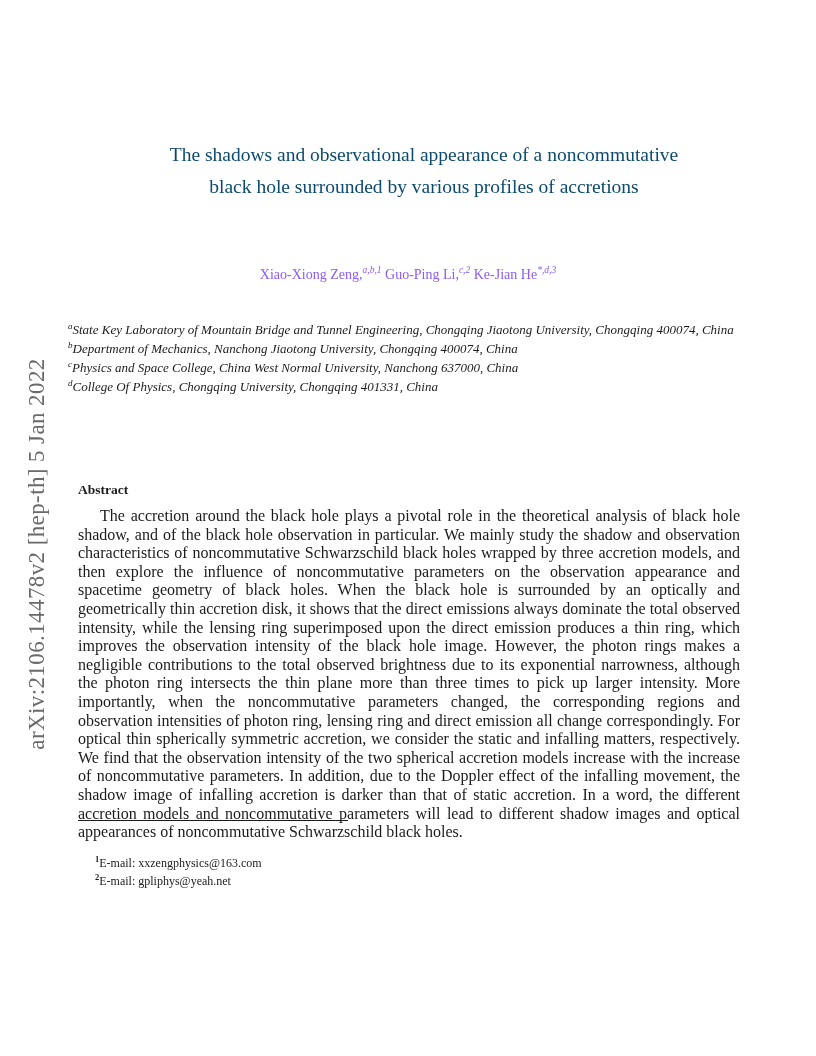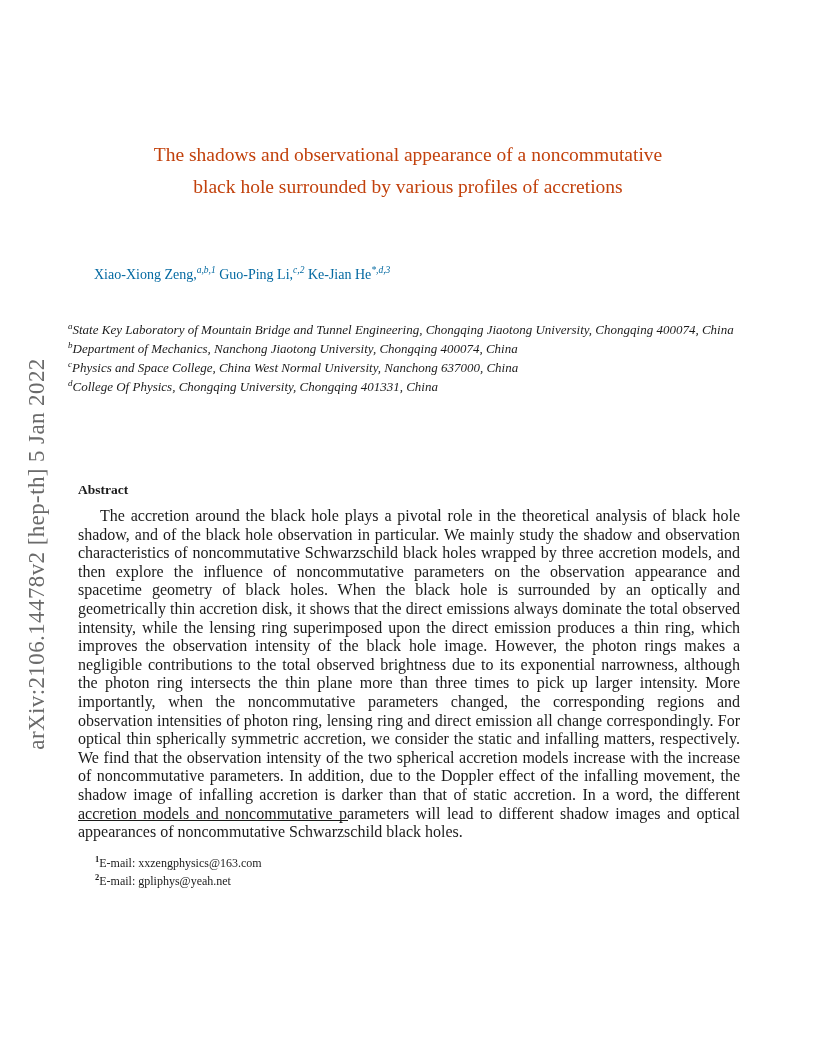--- a/index.html
+++ b/index.html
@@ -25,35 +25,36 @@
     transform: translate(-50%, -50%) rotate(-90deg);
     white-space: nowrap;
     font-size: 23px;
     letter-spacing: 0.4px;
     color: #6a6a6a;
   }
   
   .title-block {
     position: absolute;
     top: 139px;
-    left: 78px;
+    left: 94px;
     width: 660px;
     text-align: center;
     font-size: 19.5px;
     line-height: 32px;
-    color: #c2410c;
+    color: #0c4a6e;
   }
   
   .authors-line {
     position: absolute;
     top: 267px;
-    left: 94px;
+    left: 78px;
     width: 660px;
+    text-align: center;
     font-size: 14px;
-    color: #0369a1;
+    color: #8b5cf6;
   }
   .authors-line sup, .affil sup, .footnote sup {
     font-size: 9.5px;
     vertical-align: super;
     line-height: 0;
   }
   .authors-line sup { font-style: italic; }
   .author-seg { white-space: pre-wrap; }
   
   .affiliations {

